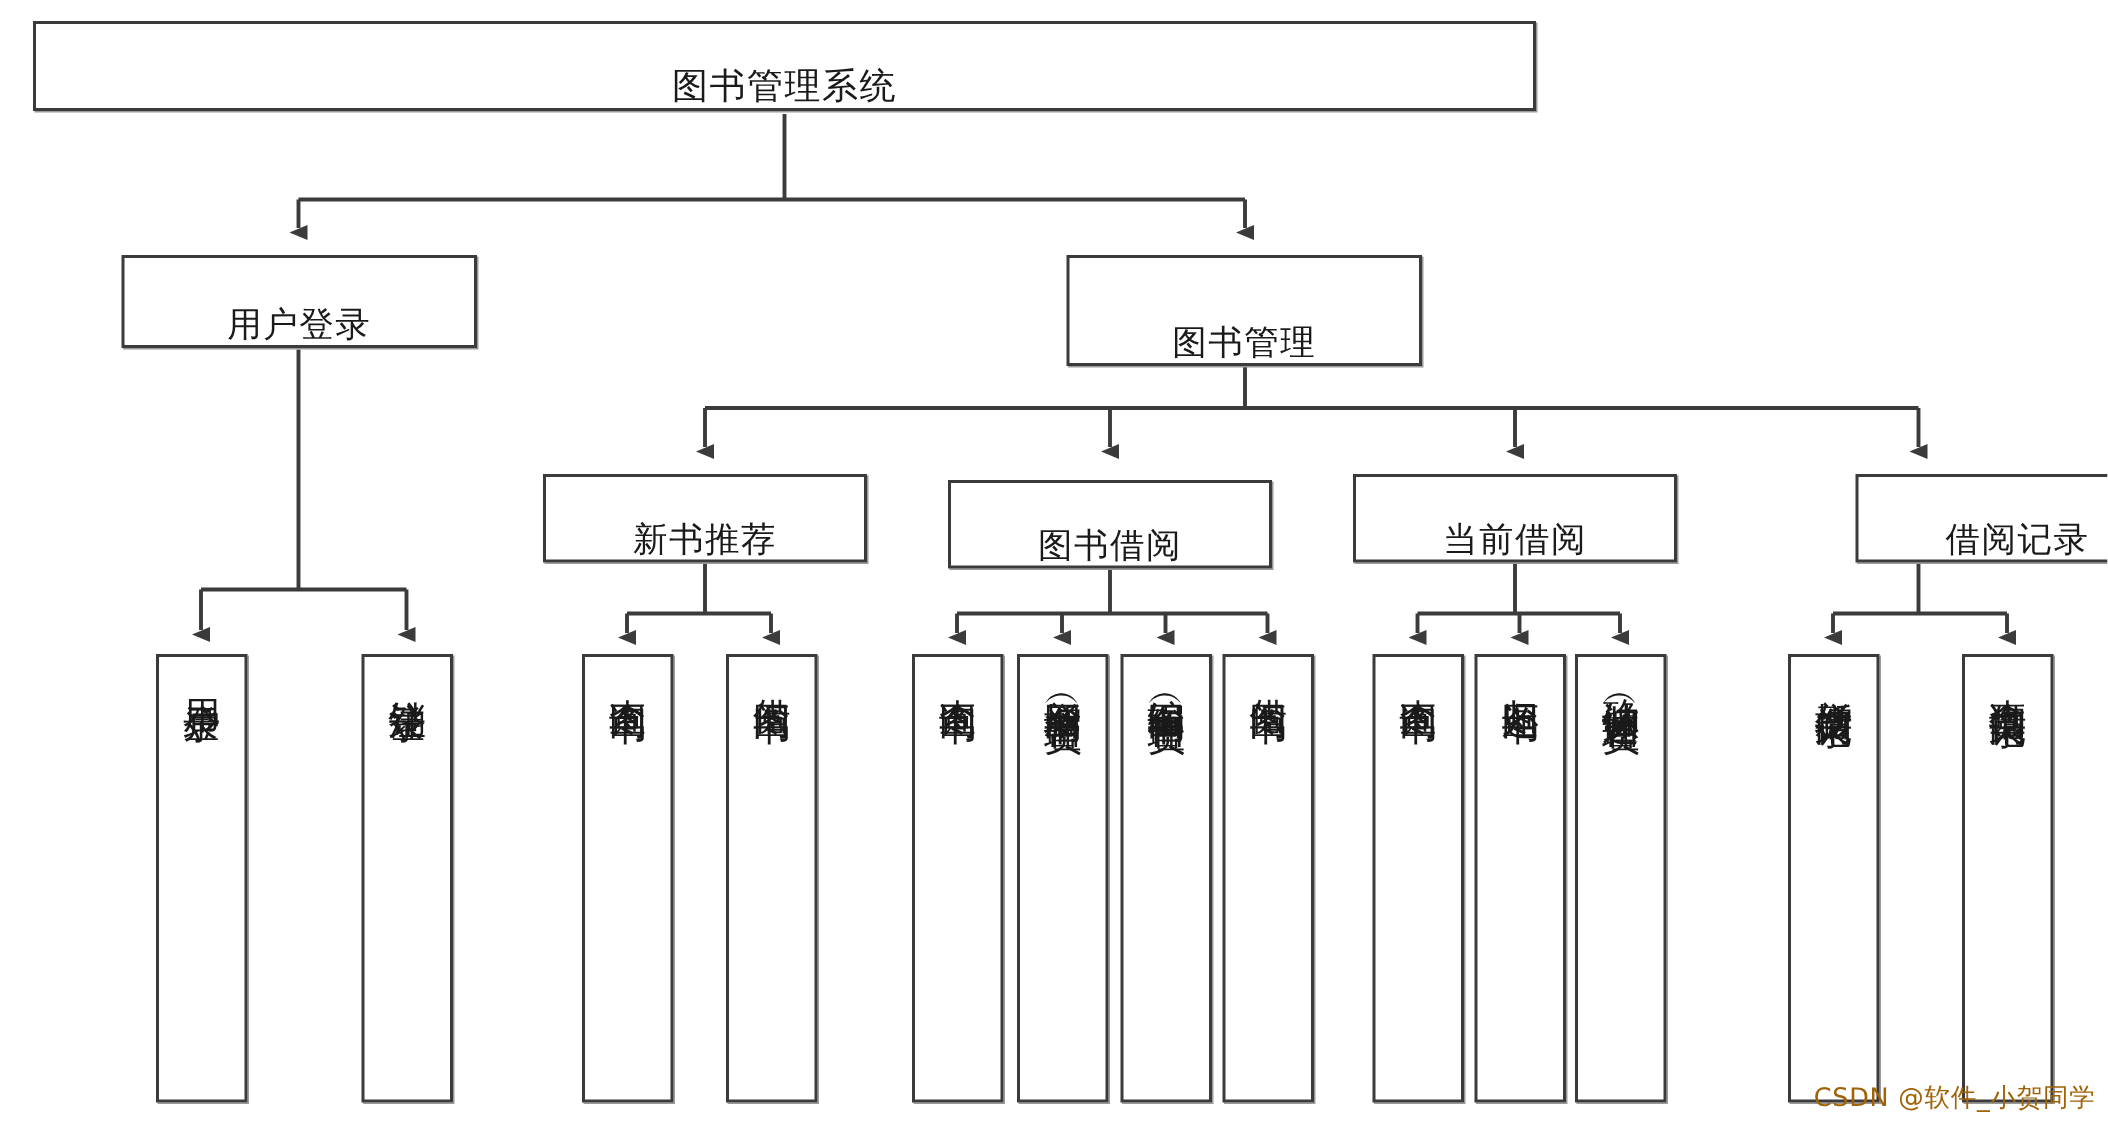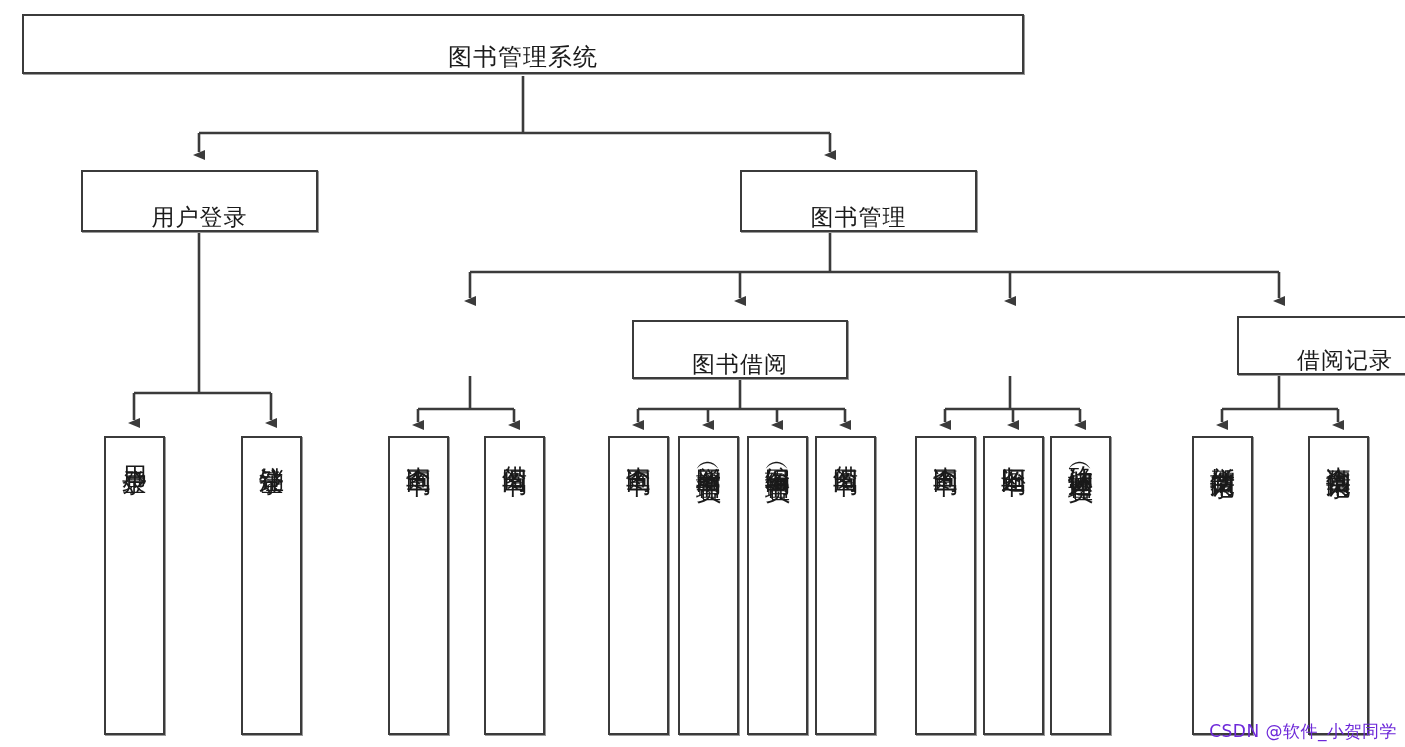--- a/index.html
+++ b/index.html
@@ -65,21 +65,21 @@
     font-size: 25px;
     line-height: 1.0;
     letter-spacing: 2px;
     white-space: nowrap;
   }
   .watermark {
     position: absolute;
     right: 8px;
     bottom: 4px;
     font-size: 17px;
-    color: #6d28d9;
+    color: #a16207;
     letter-spacing: 0.5px;
     z-index: 5;
     white-space: nowrap;
     font-family: "DejaVu Sans", "Liberation Sans", sans-serif;
   }
 </style>
 </head>
 <body>
 
 <div id="canvas">
@@ -136,27 +136,33 @@
     </g>
   </svg>
 
   <div class="node root horiz" style="left:22px; top:14px; width:1002px; height:60px;">
     <span class="label">图书管理系统</span>
   </div>
 
   <div class="node horiz" style="left:81px; top:170px; width:237px; height:62px;">
     <span class="label">用户登录</span>
   </div>
-  <div class="node horiz" style="left:711px; top:170px; width:237px; height:62px;margin-left:29px;">
+  <div class="node horiz" style="left:711px; top:170px; width:237px; height:74px;">
     <span class="label">图书管理</span>
   </div>
 
+  <div class="node horiz" style="left:362px; top:316px; width:216px; height:59px;">
+    <span class="label">新书推荐</span>
+  </div>
   <div class="node horiz" style="left:632px; top:320px; width:216px; height:59px;">
     <span class="label">图书借阅</span>
   </div>
+  <div class="node horiz" style="left:902px; top:316px; width:216px; height:59px;">
+    <span class="label">当前借阅</span>
+  </div>
   <div class="node horiz" style="left:1225px; top:316px; width:216px; height:59px;margin-left:12px;">
     <span class="label">借阅记录</span>
   </div>
 
   <div class="node vert" style="left:104px; top:436px; width:61px; height:299px;">
     <span class="label">用户登录</span>
   </div>
   <div class="node vert" style="left:241px; top:436px; width:61px; height:299px;">
     <span class="label">注销登录</span>
   </div>

